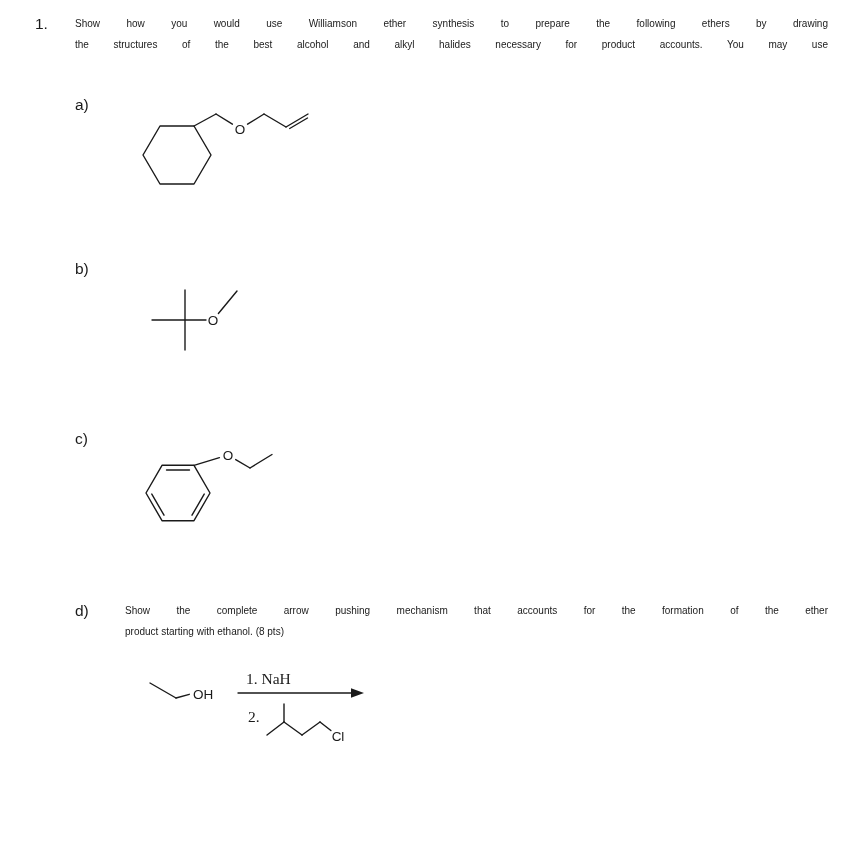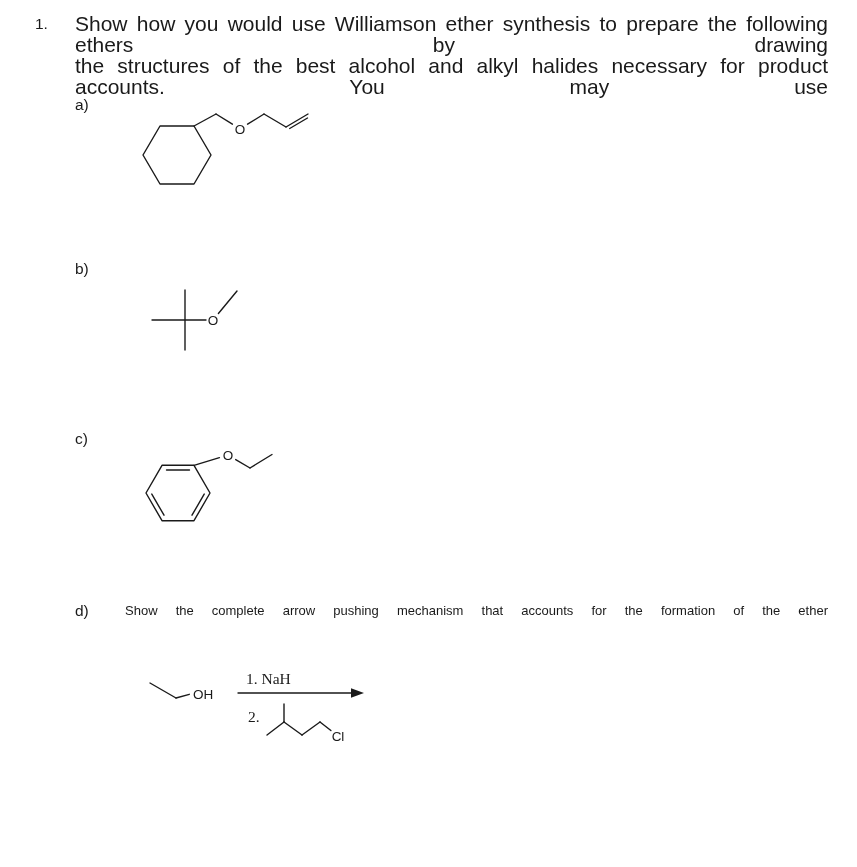--- a/index.html
+++ b/index.html
@@ -18,29 +18,29 @@
     left: 35px;
     top: 13px;
     font-size: 15.5px;
     line-height: 21px;
   }
   .qtext {
     position: absolute;
     left: 75px;
     top: 13px;
     width: 753px;
-    font-size: 21px;
+    font-size: 10px;
     line-height: 21px;
   }
   .dtext {
     position: absolute;
     left: 125px;
     top: 600px;
     width: 703px;
-    font-size: 13px;
+    font-size: 10px;
     line-height: 21px;
   }
   .line { display: block; white-space: nowrap; }
   .line.just { white-space: normal; text-align: justify; text-align-last: justify; }
   .part-label {
     position: absolute;
     left: 75px;
     font-size: 15.5px;
     line-height: 21px;
   }
@@ -118,20 +118,21 @@
       <line class="bond" x1="56" y1="27.3" x2="81.4" y2="19.6"></line>
       <line class="bond" x1="97.7" y1="21.6" x2="112" y2="30"></line>
       <line class="bond" x1="112" y1="30" x2="134" y2="16.5"></line>
     </g>
     <text class="atom" x="90" y="21.5" text-anchor="middle">O</text>
   </svg>
 
   <div class="part-label" style="top:600px;">d)</div>
   <div class="dtext">
     <span class="line just">Show the complete arrow pushing mechanism that accounts for the formation of the ether</span>
+    <span class="line">product starting with ethanol. (8 pts)</span>
   </div>
 
   <svg class="struct" style="left:140px; top:660px;" width="240" height="100" viewBox="0 0 240 100">
     <g>
       <line class="bond" x1="10" y1="23" x2="36" y2="38"></line>
       <line class="bond" x1="36" y1="38" x2="49.3" y2="34.3"></line>
       <text class="atom" x="53" y="39" text-anchor="start">OH</text>
     </g>
     <g>
       <line class="bond" x1="98" y1="33" x2="213" y2="33"></line>

